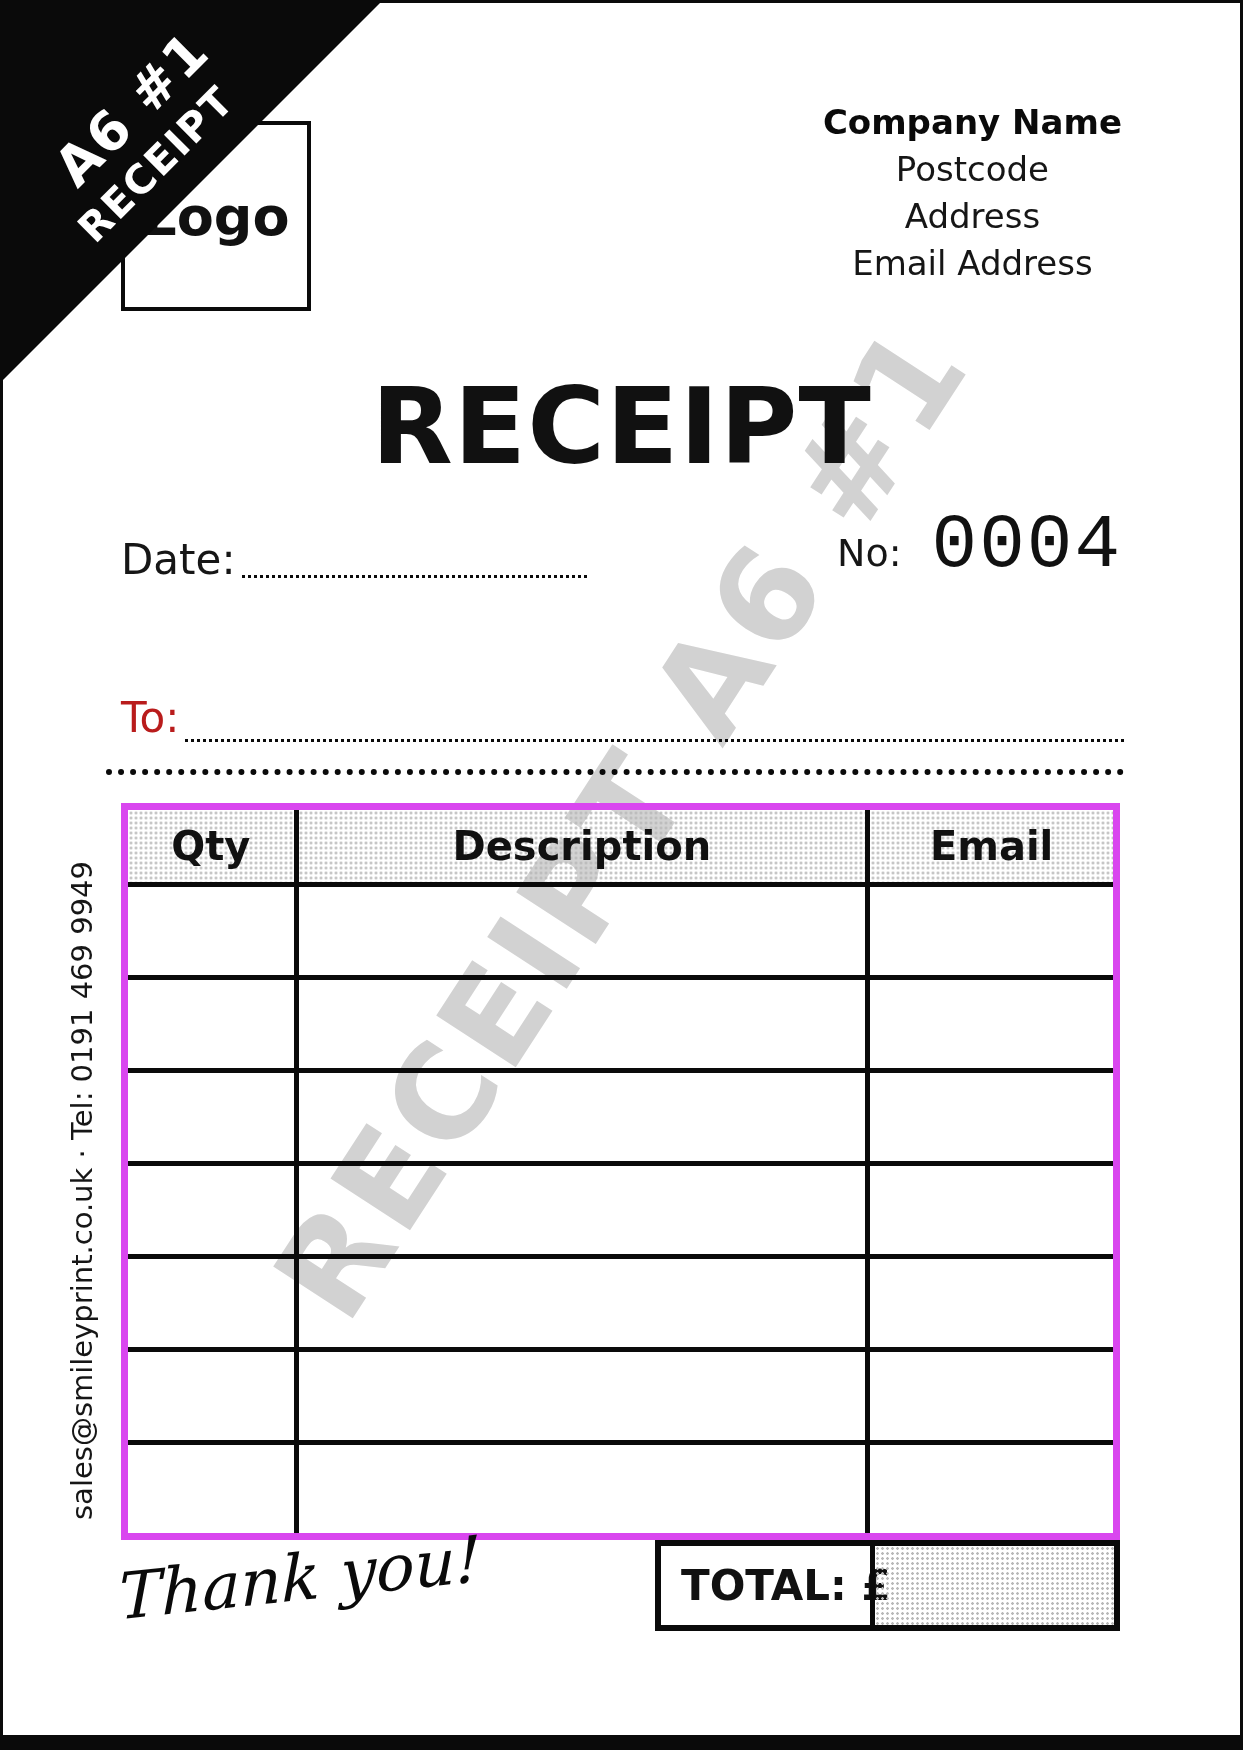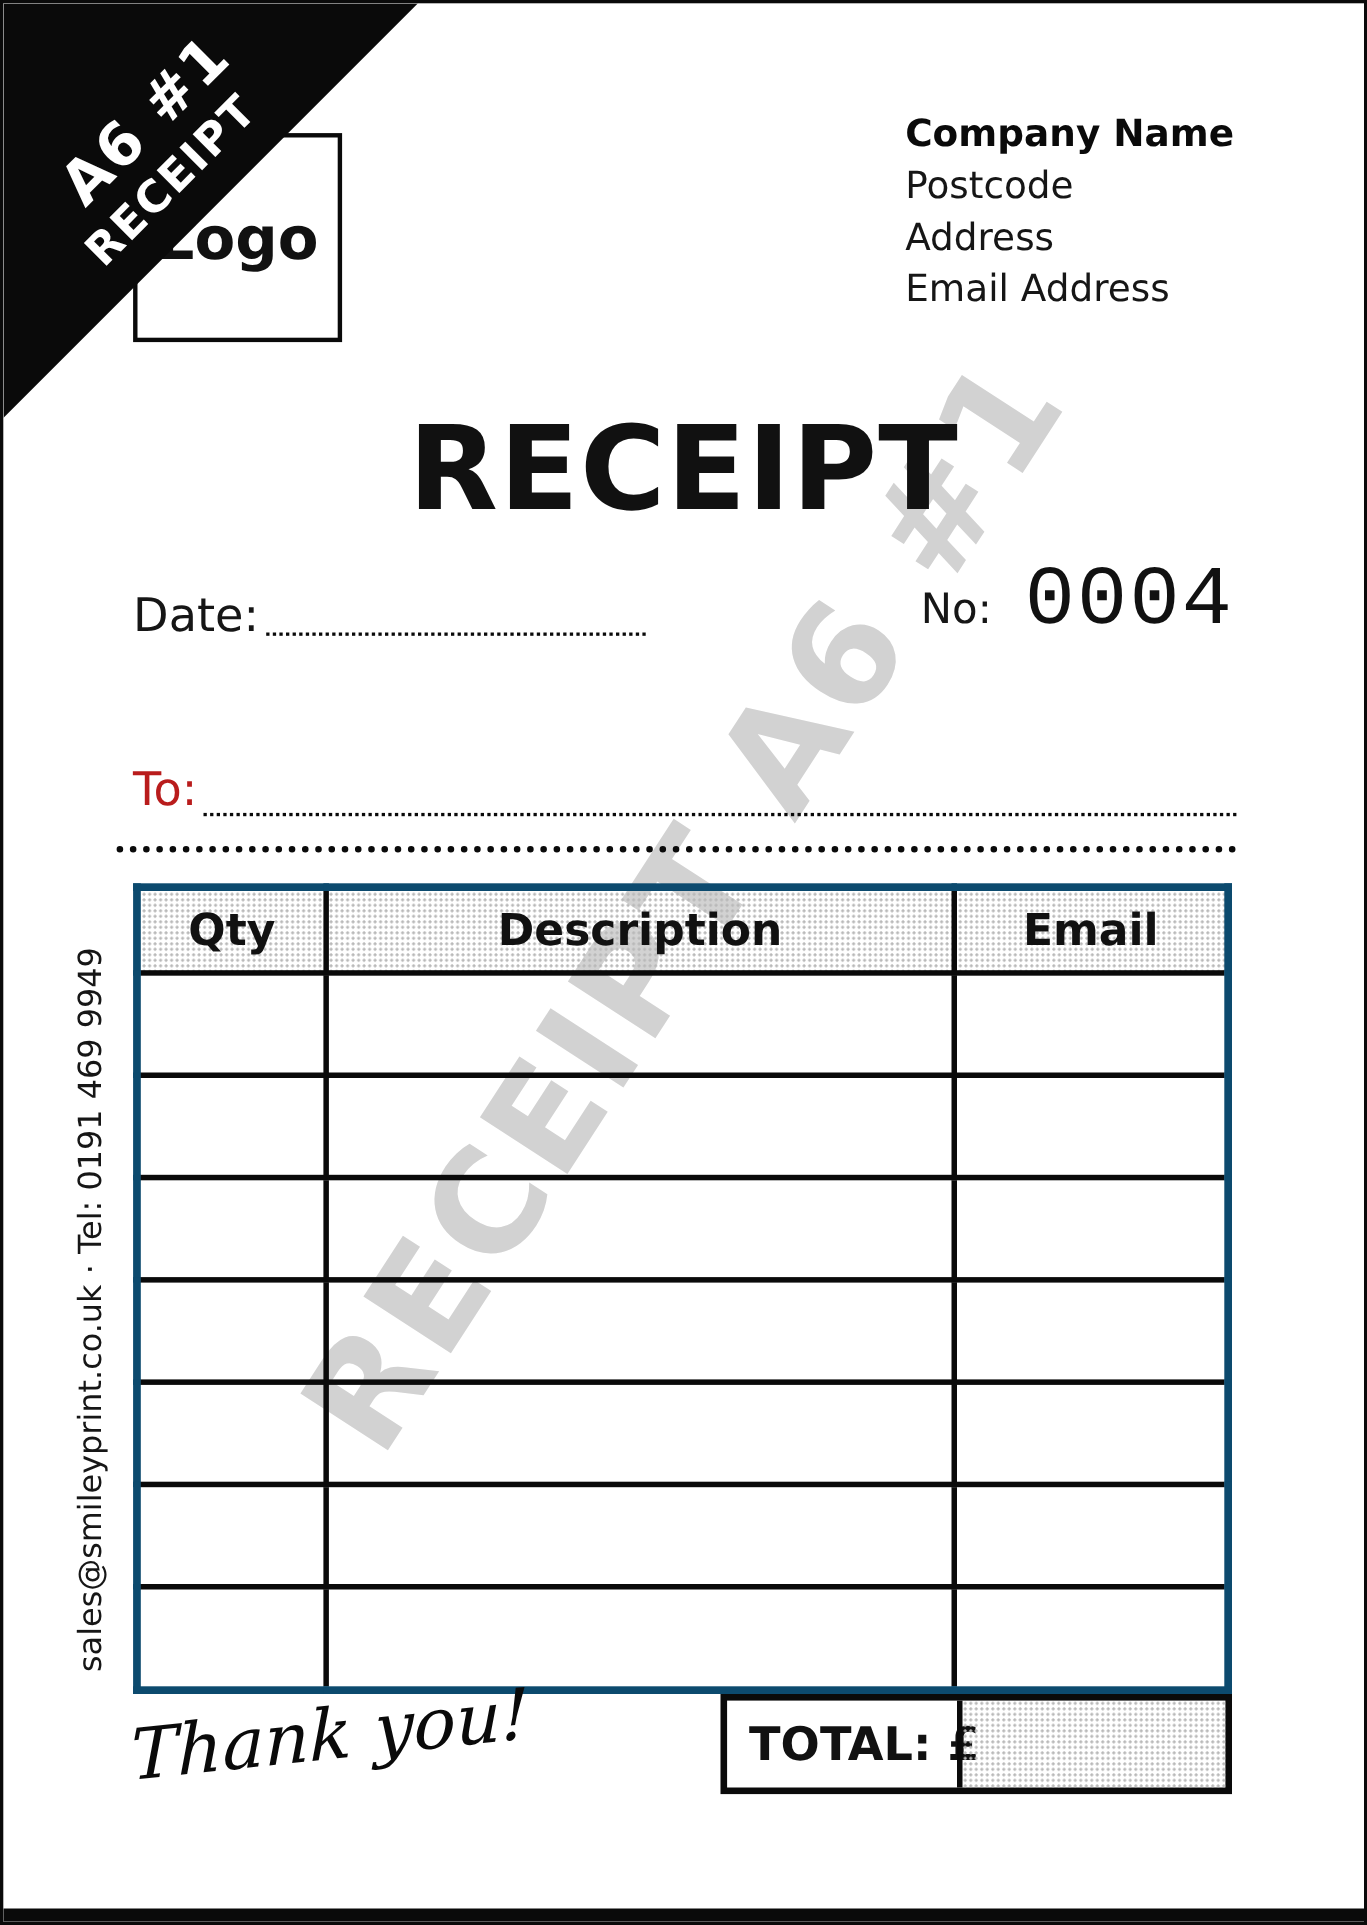--- a/index.html
+++ b/index.html
@@ -58,21 +58,21 @@
     border:4px solid #0a0a0a;
     box-sizing:border-box;
     display:flex;align-items:center;justify-content:center;
     z-index:2;
   }
   .logo-box span{font-size:54px;font-weight:bold;color:#111;}
 
   
   .company{
     position:absolute;right:118px;top:96px;
-    text-align:left;
+    text-align:center;
     font-size:34px;line-height:47px;
     color:#161616;
     z-index:2;
   }
   .company .company-name{font-weight:bold;color:#0a0a0a;}
 
   
   .title{
     position:absolute;left:0;right:0;top:362px;
     margin:0;text-align:center;
@@ -132,21 +132,21 @@
     position:absolute;left:118px;top:800px;
     width:999px;
     border-collapse:collapse;
     z-index:2;
   }
   .items th,.items td{
     border:5px solid #0a0a0a;
     padding:0;
   }
   .items table,
-  .items{border:7px solid #0c4a6e;}
+  .items{border:7px solid #d946ef;}
   .items th{
     height:72px;
     font-size:40px;font-weight:bold;color:#111;
     text-align:center;
     background-image:radial-gradient(circle,#b9b9b9 1.2px,rgba(0,0,0,0) 1.5px);
     background-size:5px 5px;
   }
   .items td{height:88px;}
 
   

